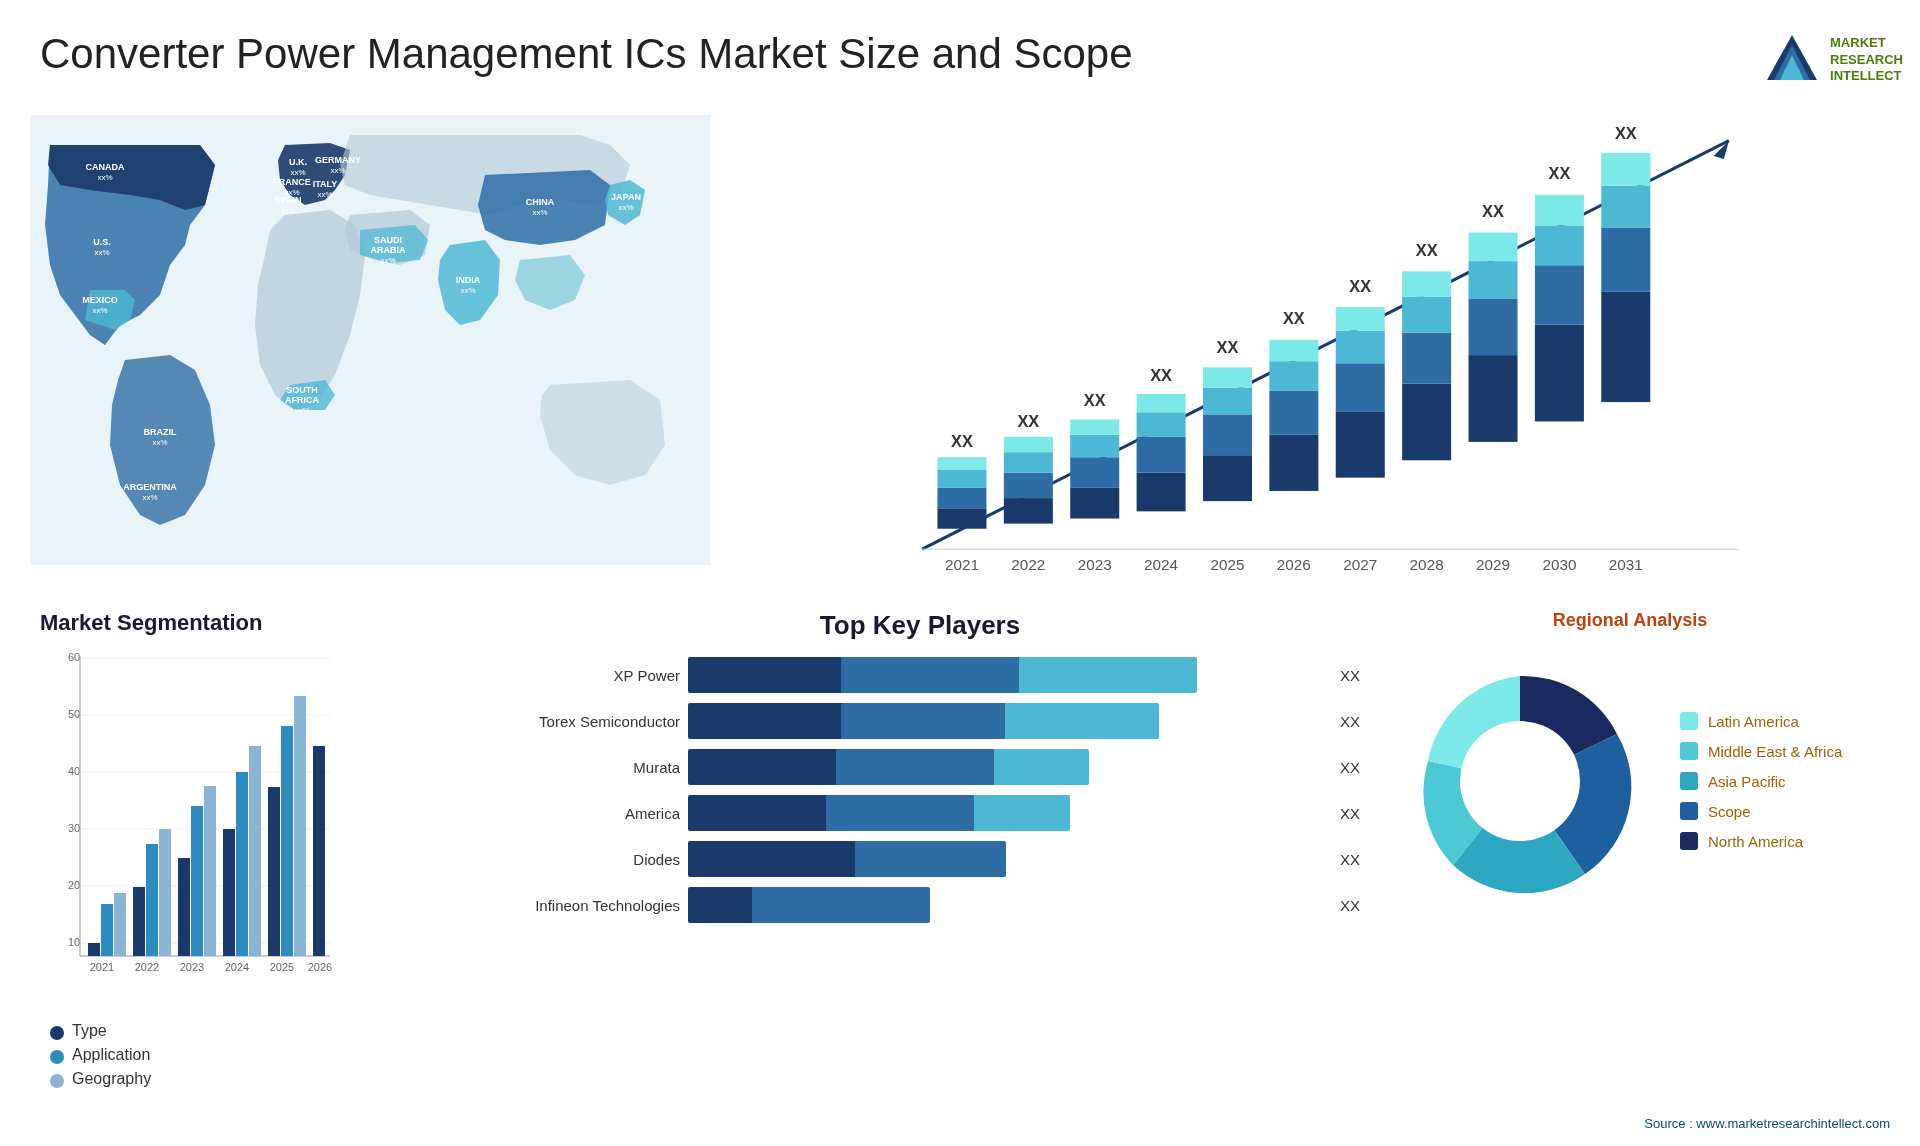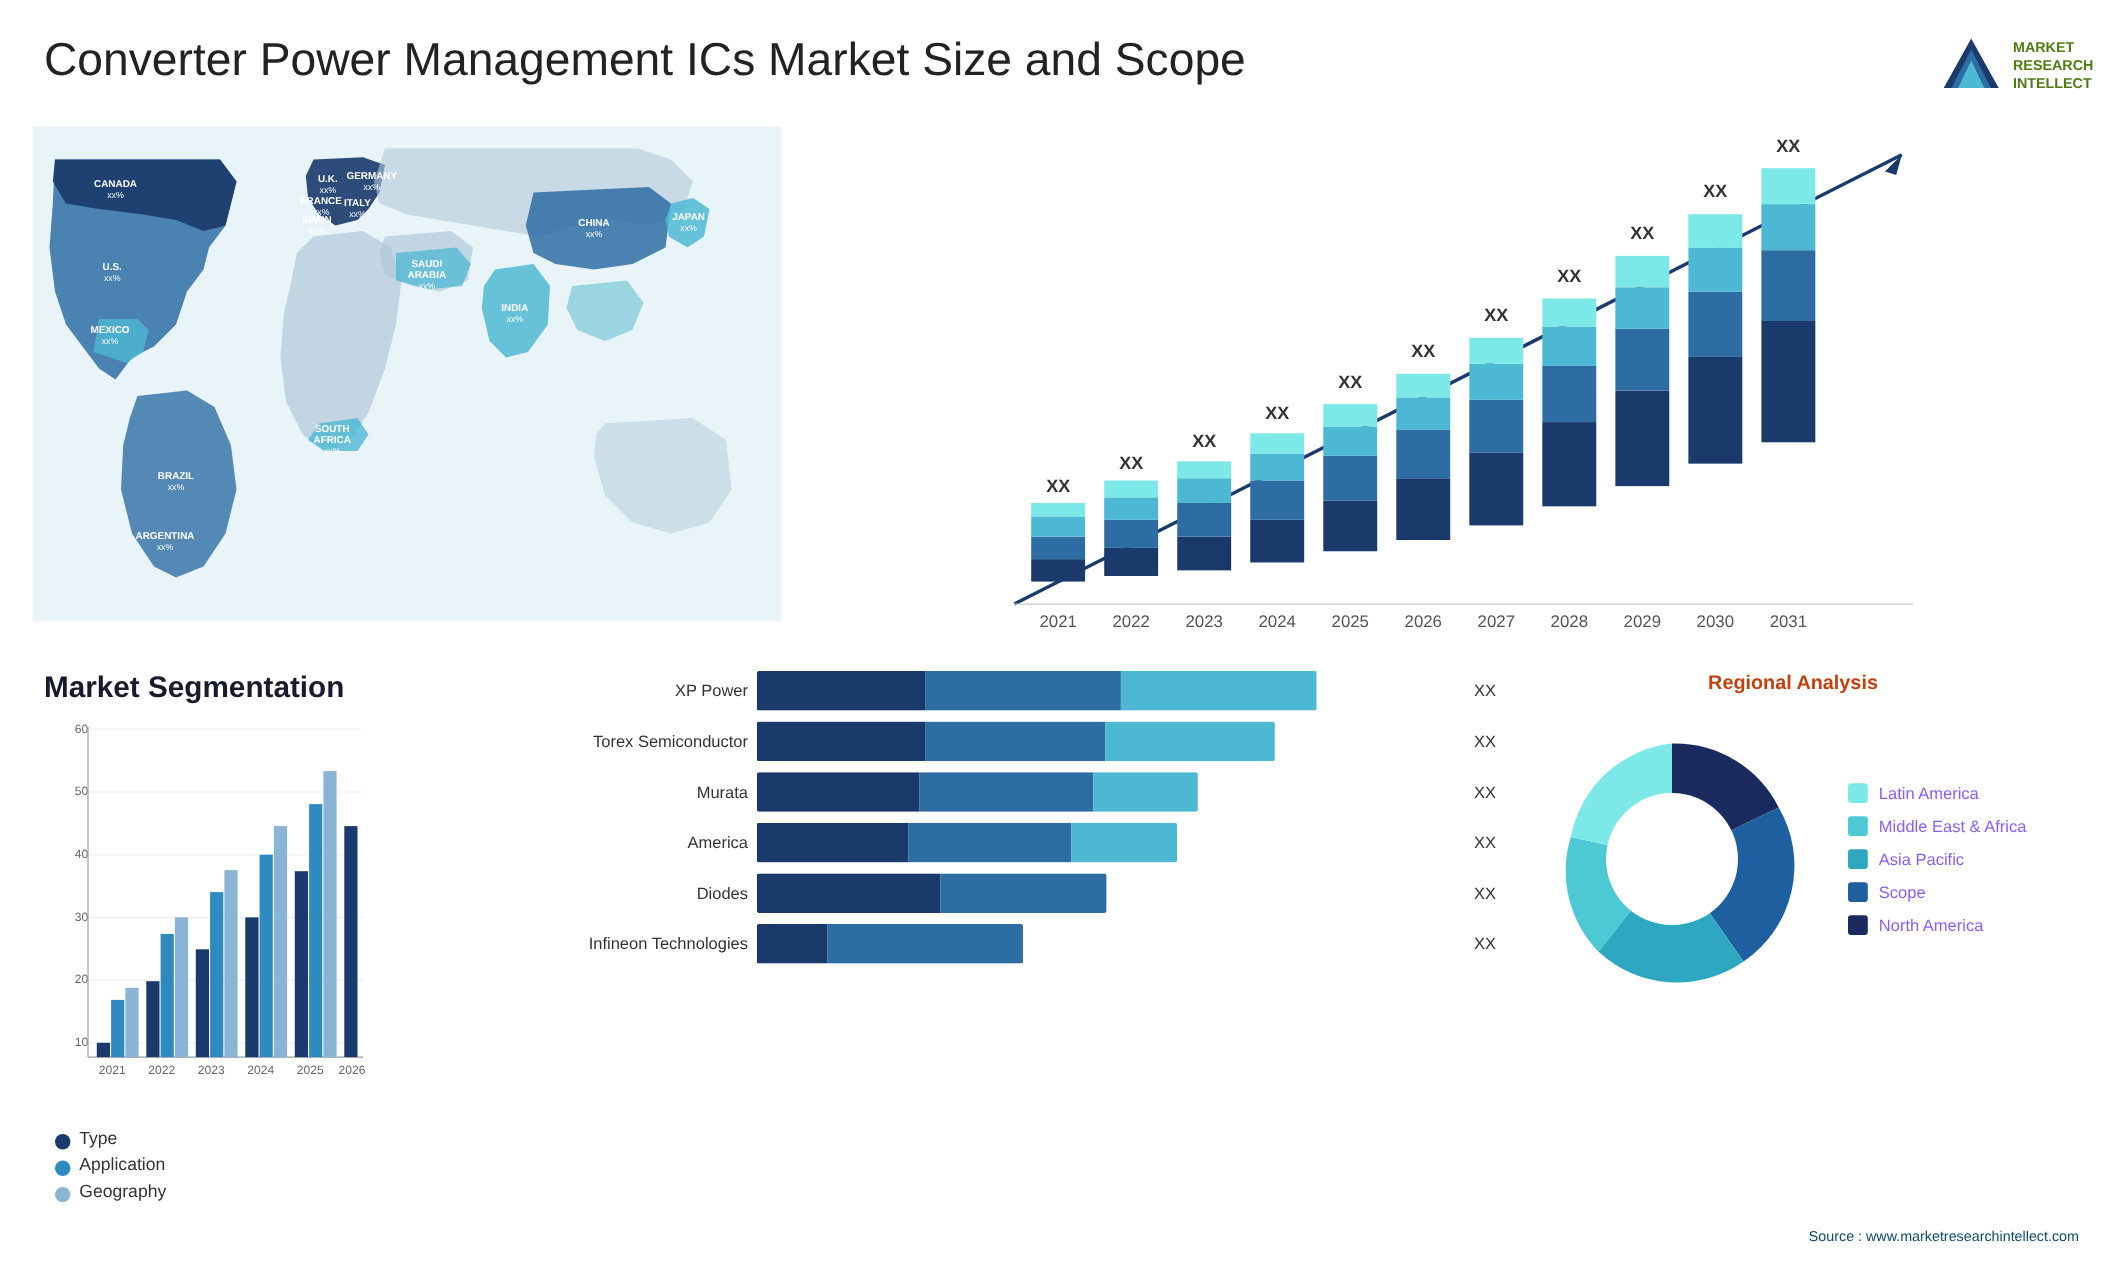--- a/index.html
+++ b/index.html
@@ -91,21 +91,21 @@
       height: 460px;
     }
 
     .regional-section {
       width: 500px;
       height: 460px;
     }
 
     
     .section-title {
-      font-size: 27px;
+      font-size: 22px;
       font-weight: 600;
       color: #1a1a2e;
       margin-bottom: 10px;
     }
 
     
     .map-container {
       width: 100%;
       height: 100%;
       position: relative;
@@ -225,21 +225,21 @@
       display: flex;
       flex-direction: column;
       gap: 12px;
     }
 
     .regional-legend-item {
       display: flex;
       align-items: center;
       gap: 10px;
       font-size: 15px;
-      color: #8b5cf6;
+      color: #a16207;
     }
 
     .regional-legend-color {
       width: 18px;
       height: 18px;
       border-radius: 3px;
       flex-shrink: 0;
     }
 
     .source-text {
@@ -512,20 +512,21 @@
           <span>Application</span>
         </div>
         <div class="seg-legend-item">
           <div class="legend-dot" style="background:#8ab4d4"></div>
           <span>Geography</span>
         </div>
       </div>
     </div>
 
     <div class="players-section">
+      <div class="players-title">Top Key Players</div>
 
 
       <div class="player-row">
         <div class="player-name">XP Power</div>
         <div class="player-bar-container">
           <div class="player-bar" style="width:80%">
             <div class="player-bar-seg1" style="flex:30"></div>
             <div class="player-bar-seg2" style="flex:35"></div>
             <div class="player-bar-seg3" style="flex:35"></div>
           </div>

